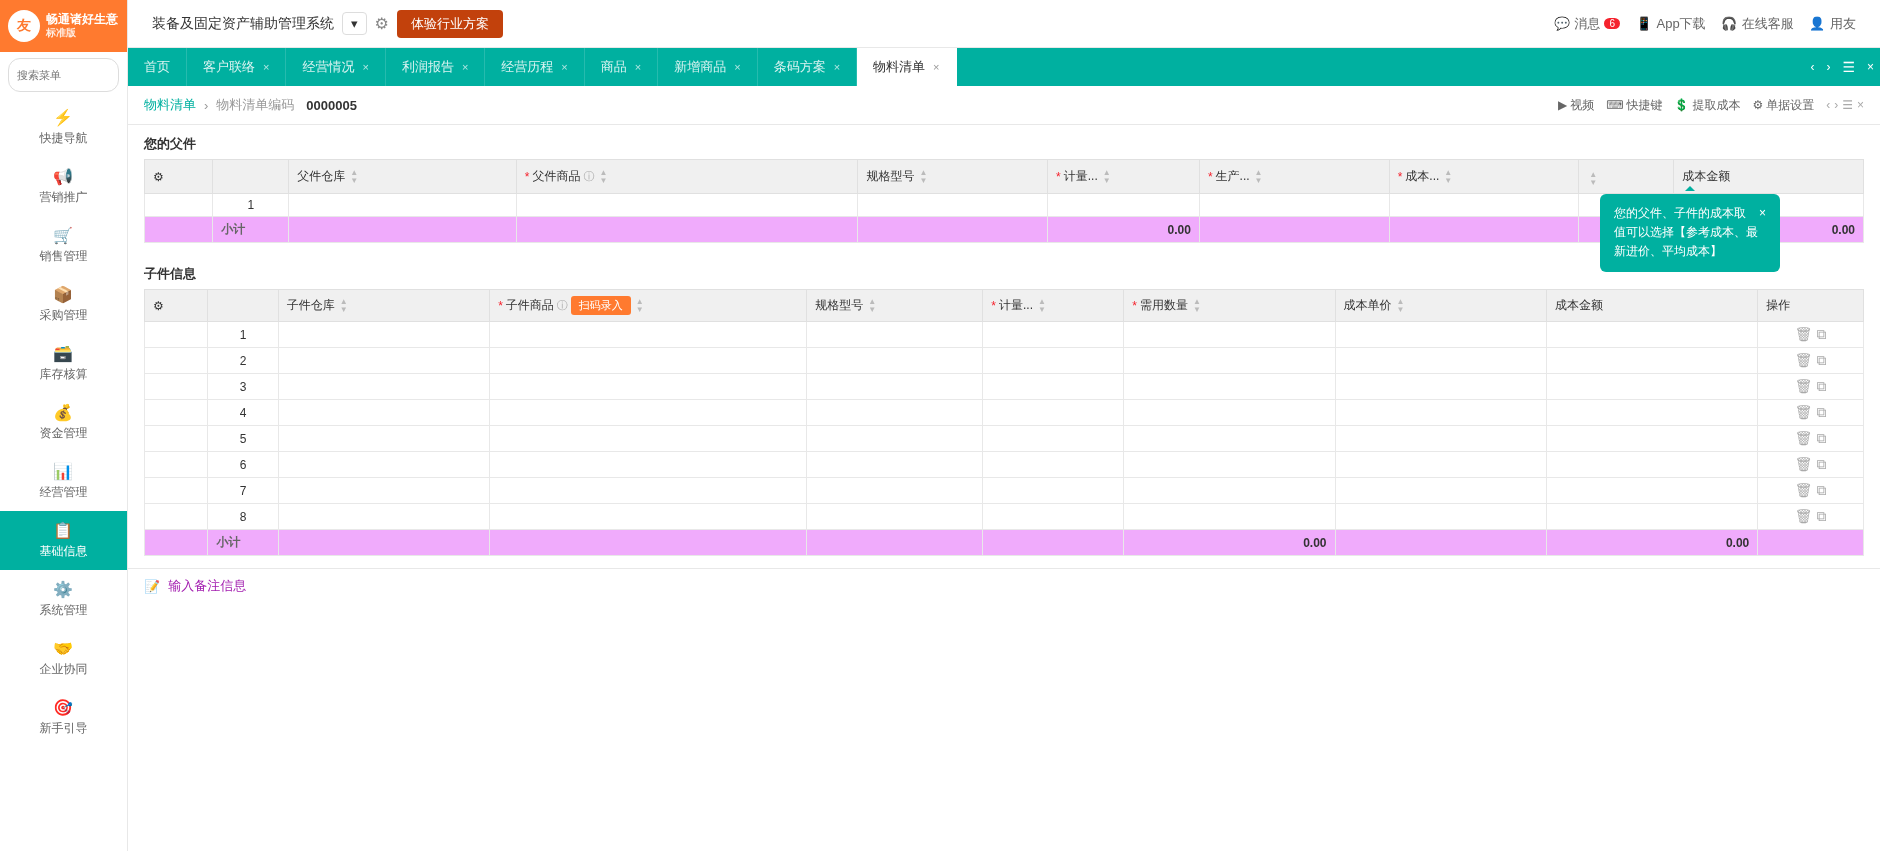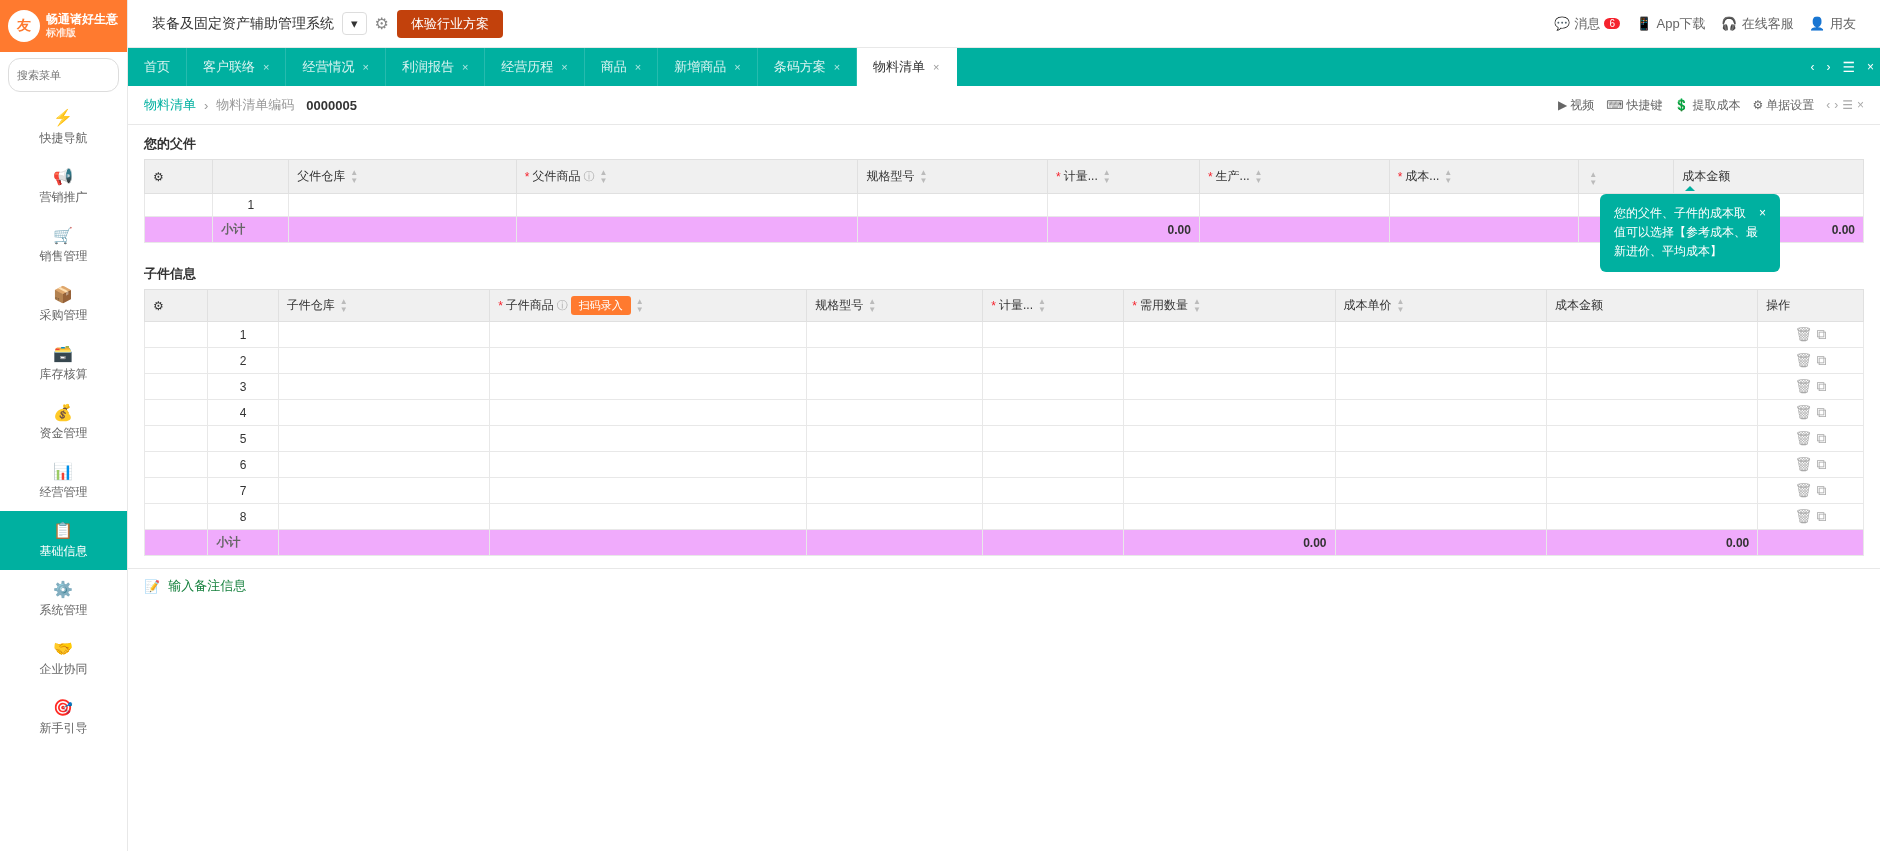--- a/index.html
+++ b/index.html
@@ -555,17 +555,17 @@
     <td></td>
     <td style="text-align:right;font-weight:bold;">0.00</td>
     <td></td>
   </tr>
           </tbody>
       </table>
     </div>
 
     <div class="bottom-bar">
       <span>📝</span>
-      <span style="color:#15803d;">输入备注信息</span>
+      <span style="color:#a21caf;">输入备注信息</span>
     </div>
 
   </div>
 </div>
 
 </body></html>

